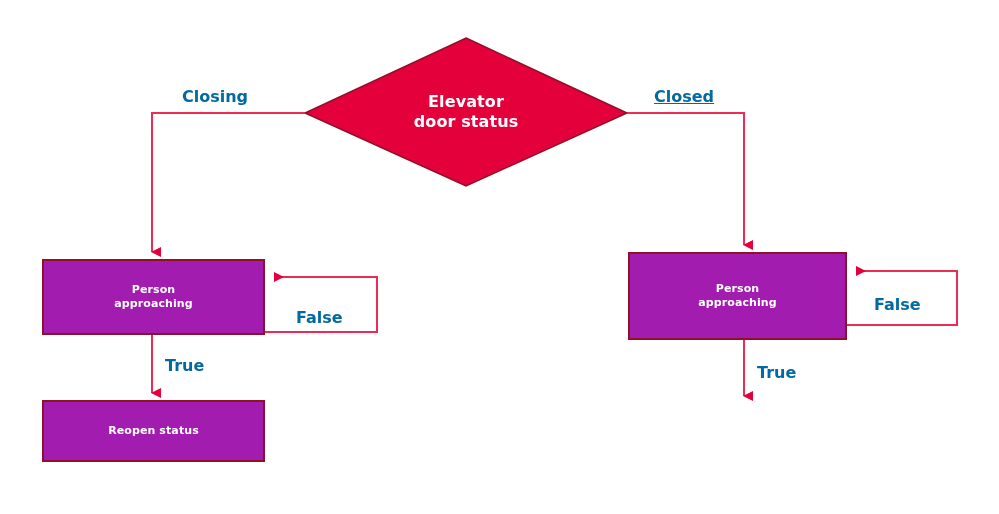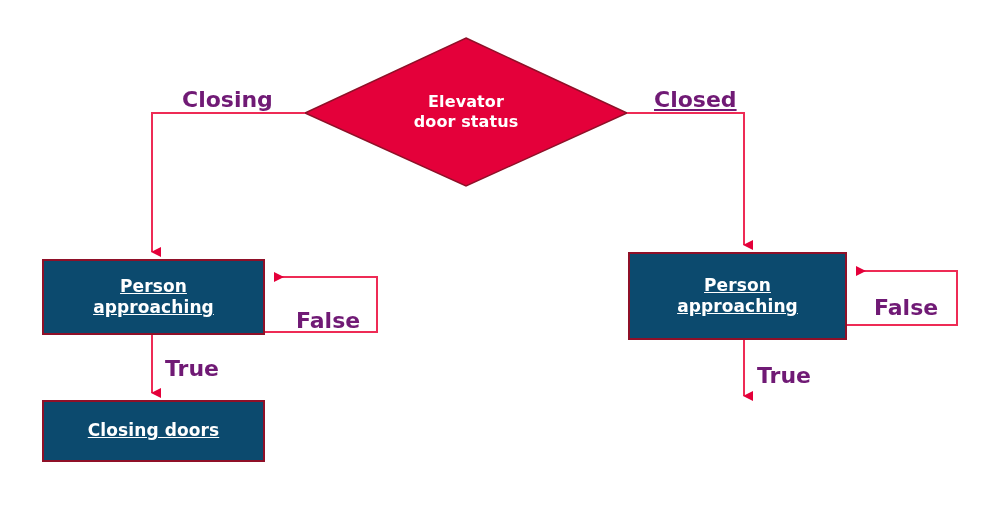--- a/index.html
+++ b/index.html
@@ -31,39 +31,38 @@
     display: flex;
     align-items: center;
     justify-content: center;
     text-align: center;
     color: #ffffff;
     font-weight: bold;
     letter-spacing: 0.1px;
     line-height: 1.25;
   }
   .node.process {
-    background: #0c4a6e;
+    background: #a21caf;
     border: 2px solid #8f1028;
-    font-size: 17px;
-    text-decoration: underline;
+    font-size: 11px;
   }
   .node.decision {
     background: transparent;
     border: none;
     font-size: 16px;
   }
   .decision .node-label {
     position: relative;
     z-index: 2;
   }
   .edge-label {
     position: absolute;
-    color: #701a75;
+    color: #0369a1;
     font-weight: bold;
-    font-size: 22px;
+    font-size: 16px;
     white-space: nowrap;
     line-height: 1;
   }
 </style>
 </head>
 <body>
 
 <div id="flowchart">
 
   <svg id="edges" viewBox="0 0 999 514" xmlns="http://www.w3.org/2000/svg">
@@ -106,21 +105,21 @@
   </div>
 
   <div class="node process" style="left:628px; top:252px; width:219px; height:88px;">
     <div class="node-label">
       <div>Person</div>
       <div>approaching</div>
     </div>
   </div>
 
   <div class="node process" style="left:42px; top:400px; width:223px; height:62px;">
-    <span>Closing doors</span>
+    <span>Reopen status</span>
   </div>
 
 
   <div class="edge-label" style="left:182px; top:89px;">Closing</div>
 
   <div class="edge-label" style="left:654px; top:89px;text-decoration:underline;">Closed</div>
 
   <div class="edge-label" style="left:296px; top:310px;">False</div>
 
   <div class="edge-label" style="left:165px; top:358px;">True</div>

